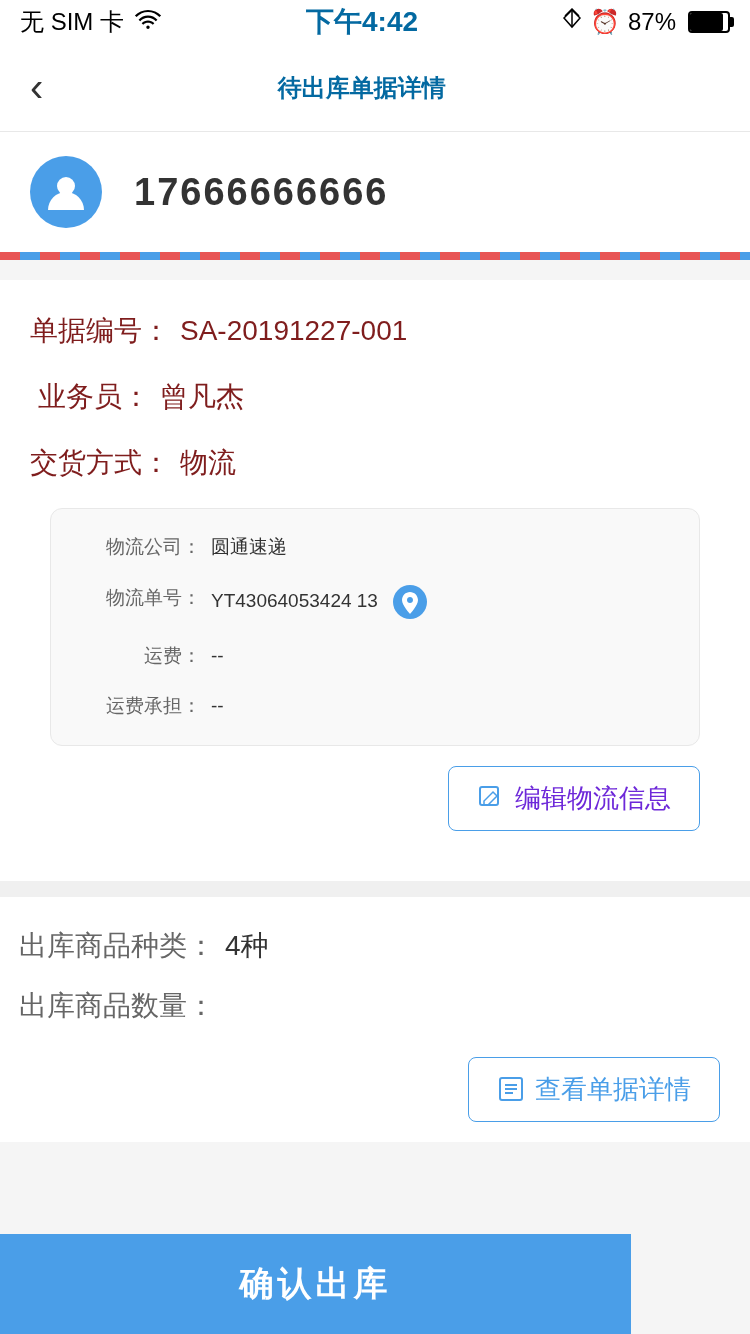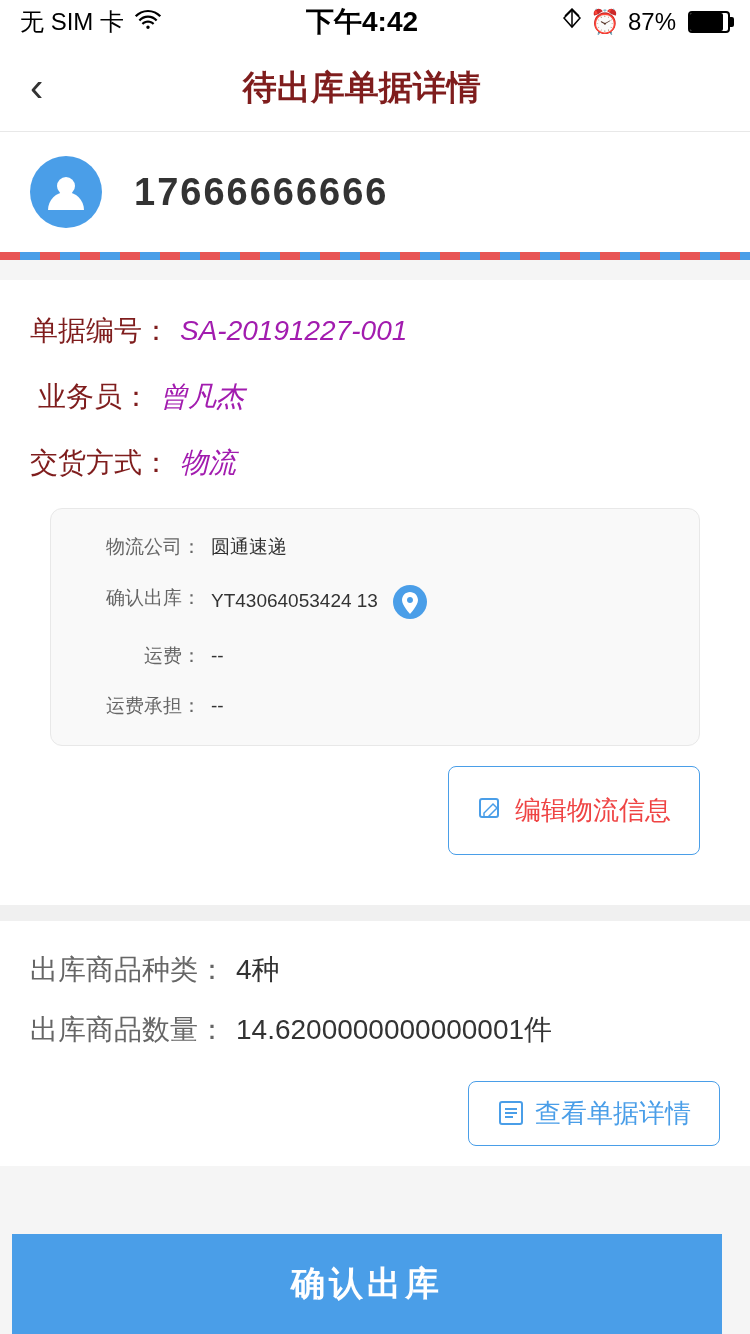--- a/index.html
+++ b/index.html
@@ -29,21 +29,21 @@
     .status-left {
       display: flex;
       align-items: center;
       gap: 10px;
       font-size: 24px;
       color: #000;
     }
     .status-center {
       font-size: 28px;
       font-weight: 600;
-      color: #000000;
+      color: #0369a1;
     }
     .status-right {
       display: flex;
       align-items: center;
       gap: 8px;
       font-size: 24px;
       color: #000;
     }
     .battery-icon { display: flex; align-items: center; font-size: 22px; }
     .battery-box {
@@ -83,23 +83,23 @@
     }
     .nav-back {
       font-size: 40px;
       color: #333;
       cursor: pointer;
       padding: 10px 20px 10px 0;
     }
     .nav-title {
       flex: 1;
       text-align: center;
-      font-size: 34px;
+      font-size: 24px;
       font-weight: 600;
-      color: #7f1d1d;
+      color: #0369a1;
       margin-right: 60px;
     }
 
     
     .user-header {
       background: #fff;
       padding: 24px 30px;
       display: flex;
       align-items: center;
       gap: 32px;
@@ -149,23 +149,22 @@
     }
     .info-row:last-child { margin-bottom: 0; }
     .info-label {
       color: #7f1d1d;
       min-width: 130px;
       text-align: right;
       flex-shrink: 0;
       padding-right: 10px;
     }
     .info-value {
-      color: #a21caf;
+      color: #7f1d1d;
       flex: 1;
-      font-style: italic;
     }
 
     
     .logistics-card {
       background: #f9f9f9;
       border: 1px solid #e8e8e8;
       border-radius: 12px;
       margin: 20px 20px 0 20px;
       padding: 24px 30px;
     }
@@ -207,38 +206,38 @@
       justify-content: flex-end;
       padding: 20px 20px 0 20px;
       margin-bottom: 20px;
     }
     .edit-btn {
       display: flex;
       align-items: center;
       gap: 10px;
       border: 1.5px solid #4a9ee8;
       border-radius: 8px;
-      padding: 26px 28px;
-      color: #ef4444;
+      padding: 14px 28px;
+      color: #6d28d9;
       font-size: 26px;
       background: #fff;
       cursor: pointer;
     }
     .edit-btn svg { width: 28px; height: 28px; }
 
     
     .section-divider {
       height: 16px;
       background: #f0f0f0;
     }
 
     
     .product-section {
       background: #fff;
-      padding: 30px 30px 20px 30px;
+      padding: 30px 30px 20px 19px;
     }
     .product-row {
       display: flex;
       align-items: center;
       margin-bottom: 22px;
       font-size: 28px;
     }
     .product-label {
       color: #666;
       min-width: 160px;
@@ -272,22 +271,22 @@
     
     .content-spacer {
       height: 220px;
       background: #f5f5f5;
     }
 
     
     .bottom-bar {
       position: fixed;
       bottom: 0;
-      left: 12px;
-      width: 710px;
+      left: 0;
+      width: 631px;
       background: #4a9ee8;
       height: 100px;
       display: flex;
       align-items: center;
       justify-content: center;
     }
     .confirm-btn {
       color: #fff;
       font-size: 34px;
       font-weight: 600;
@@ -359,21 +358,21 @@
     <span class="info-label">交货方式：</span>
     <span class="info-value">物流</span>
   </div>
 
   <div class="logistics-card">
     <div class="logistics-row">
       <span class="logistics-label">物流公司：</span>
       <span class="logistics-value">圆通速递</span>
     </div>
     <div class="logistics-row">
-      <span class="logistics-label">确认出库：</span>
+      <span class="logistics-label">物流单号：</span>
       <span class="logistics-value">
         <span>YT43064053424 13</span>
         <svg class="location-pin" viewBox="0 0 36 36" fill="none" xmlns="http://www.w3.org/2000/svg">
           <circle cx="18" cy="18" r="17" fill="#4a9ee8"></circle>
           <path d="M18 8c-4.4 0-8 3.6-8 8 0 5.5 8 14 8 14s8-8.5 8-14c0-4.4-3.6-8-8-8zm0 11c-1.7 0-3-1.3-3-3s1.3-3 3-3 3 1.3 3 3-1.3 3-3 3z" fill="white"></path>
         </svg>
       </span>
     </div>
     <div class="logistics-row">
       <span class="logistics-label">运费：</span>
@@ -398,21 +397,20 @@
 
 <div class="section-divider"></div>
 
 <div class="product-section">
   <div class="product-row">
     <span class="product-label">出库商品种类：</span>
     <span class="product-value">4种</span>
   </div>
   <div class="product-row">
     <span class="product-label">出库商品数量：</span>
-    <span class="product-value">14.6200000000000001件</span>
   </div>
 
   <div class="view-detail-btn-row">
     <button class="view-detail-btn">
       <svg width="28" height="28" viewBox="0 0 28 28" fill="none" xmlns="http://www.w3.org/2000/svg">
         <rect x="3" y="3" width="22" height="22" rx="2" stroke="#4a9ee8" stroke-width="2" fill="none"></rect>
         <line x1="8" y1="10" x2="20" y2="10" stroke="#4a9ee8" stroke-width="2"></line>
         <line x1="8" y1="14" x2="20" y2="14" stroke="#4a9ee8" stroke-width="2"></line>
         <line x1="8" y1="18" x2="16" y2="18" stroke="#4a9ee8" stroke-width="2"></line>
       </svg>

